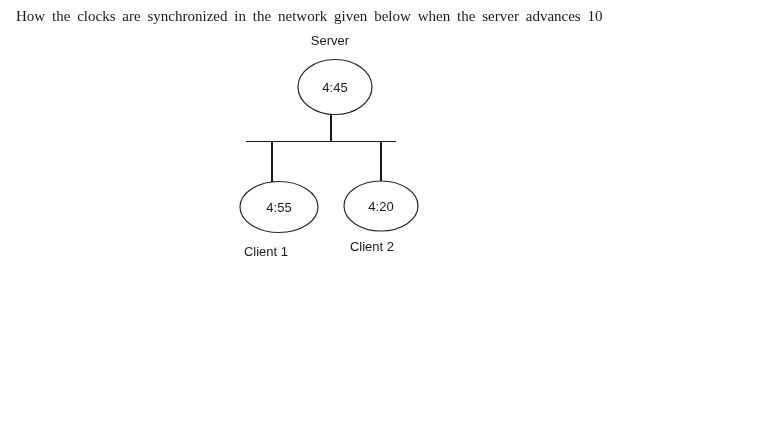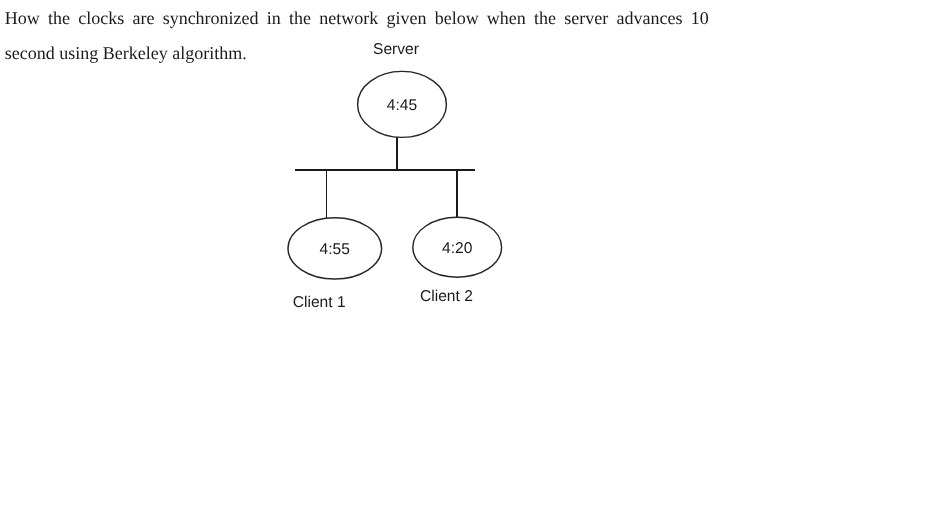--- a/index.html
+++ b/index.html
@@ -13,21 +13,21 @@
     width: 773px;
     height: 432px;
     background: #ffffff;
     overflow: hidden;
     font-family: "Liberation Serif", serif;
   }
 
   
   .question {
     position: absolute;
-    left: 4px;
+    left: 16px;
     top: 2px;
     width: 624px;
     color: #1a1a1a;
     font-family: "Liberation Serif", serif;
     font-size: 15px;
     line-height: 29px;
   }
   .q-line {
     display: block;
     white-space: nowrap;
@@ -73,21 +73,20 @@
     stroke-width: 1.2;
   }
 </style>
 </head>
 <body>
 
 <div id="page">
 
   <div class="question">
     <span class="q-line q-line-1">How the clocks are synchronized in the network given below when the server advances 10</span>
-    <span class="q-line q-line-2">second using Berkeley algorithm.</span>
   </div>
 
   <div class="diagram">
     <svg width="773" height="432" viewBox="0 0 773 432" xmlns="http://www.w3.org/2000/svg">
 
       <line class="wire" x1="331" y1="114" x2="331" y2="142"></line>
 
       <line class="wire" x1="246" y1="141.5" x2="396" y2="141.5"></line>
 
       <line class="wire" x1="272" y1="141" x2="272" y2="183"></line>

